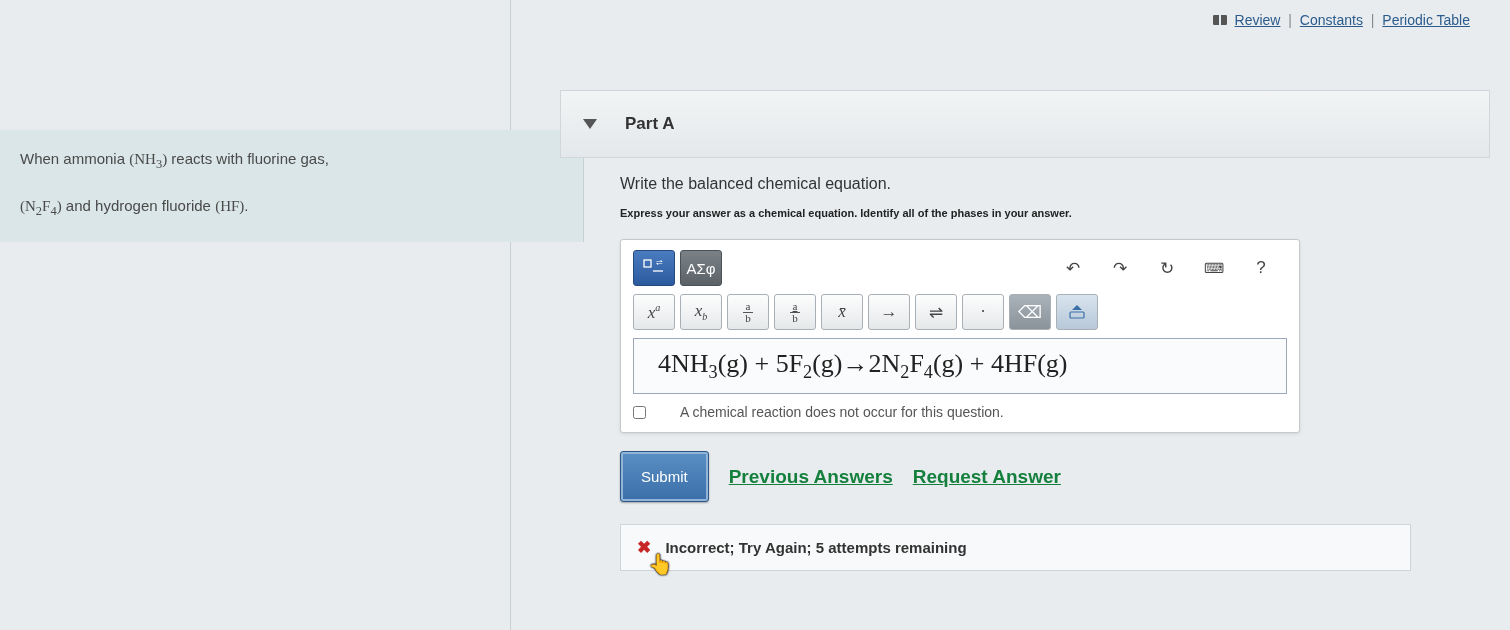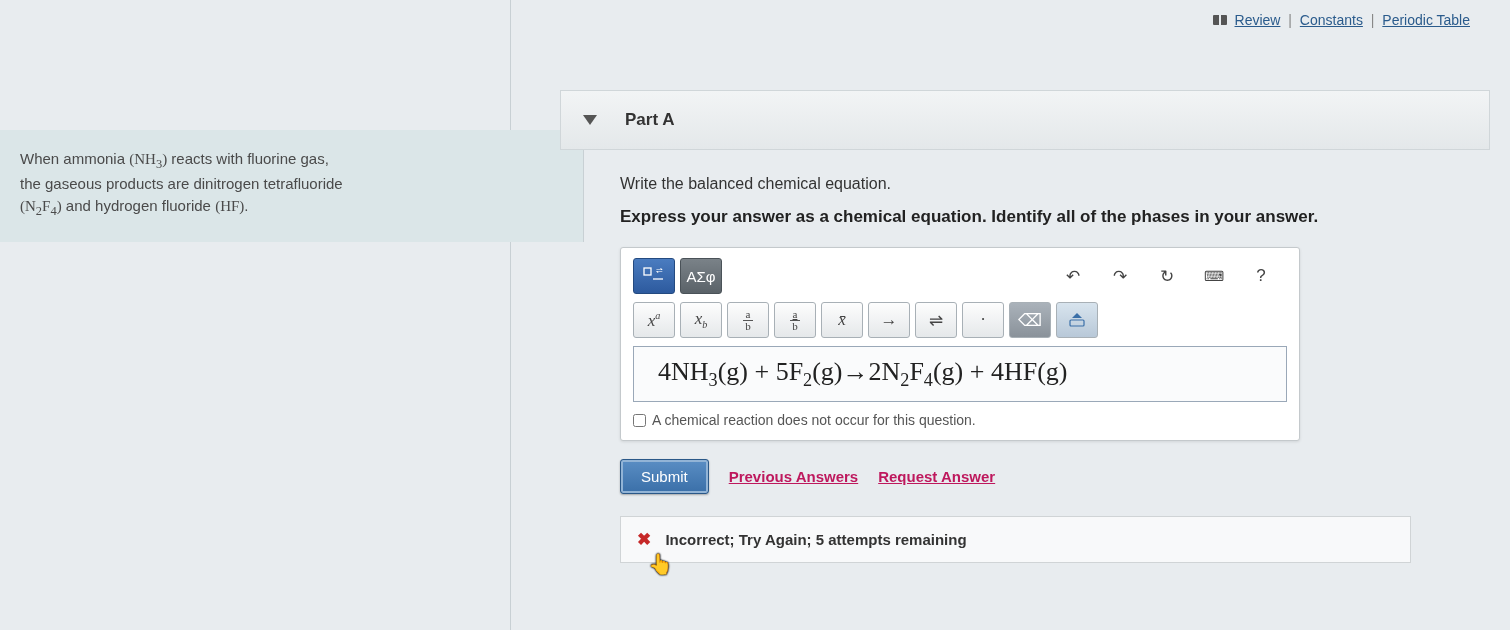--- a/index.html
+++ b/index.html
@@ -66,21 +66,21 @@
     bottom: 0;
     width: 1px;
     background: #c8d0d4;
   }
 
   .part-header {
     position: absolute;
     left: 560px;
     top: 90px;
     right: 20px;
-    height: 60px;
+    height: 68px;
     background: linear-gradient(#f2f4f5, #e4e8ea);
     border: 1px solid #d0d6d9;
     display: flex;
     align-items: center;
     padding-left: 22px;
   }
   .part-header .tri {
     width: 0; height: 0;
     border-left: 7px solid transparent;
     border-right: 7px solid transparent;
@@ -93,21 +93,21 @@
     color: #333;
   }
 
   .content {
     position: absolute;
     left: 620px;
     top: 175px;
     right: 32px;
   }
   .instr1 { font-size: 16px; color: #333; margin-bottom: 14px; }
-  .instr2 { font-size: 17px; font-weight: bold; color: #222; margin-bottom: 20px; }
+  .instr2 { font-size: 11px; font-weight: bold; color: #222; margin-bottom: 20px; }
 
   .editor-box {
     width: 680px;
     background: #fff;
     border: 1px solid #c4c9cc;
     border-radius: 3px;
     box-shadow: 0 1px 3px rgba(0,0,0,0.1);
     padding: 10px 12px 12px 12px;
   }
   .toolbar-row {
@@ -158,44 +158,45 @@
     margin-top: 6px;
   }
   .answer-field sub { font-size: 0.7em; }
 
   .checkbox-row {
     margin-top: 10px;
     font-size: 14px;
     color: #555;
     display: flex;
     align-items: center;
+    gap: 28px;
   }
   .checkbox-row input { margin-right: 6px; }
 
   .action-row {
     margin-top: 18px;
     display: flex;
     align-items: center;
     gap: 20px;
   }
   .submit-btn {
     background: linear-gradient(#5a8ec4, #3a6fa8);
     border: 1px solid #2a5888;
     color: #fff;
     font-size: 15px;
-    padding: 8px 20px;
+    padding: 16px 20px;
     border-radius: 3px;
     cursor: pointer;
     box-shadow: 0 0 0 2px #92b4d6 inset, 0 1px 2px rgba(0,0,0,0.3);
   }
   .link-txt {
-    color: #be185d;
+    color: #15803d;
     text-decoration: underline;
     font-weight: bold;
-    font-size: 15px;
+    font-size: 19px;
     cursor: pointer;
   }
 
   .feedback-box {
     margin-top: 22px;
     width: 791px;
     border: 1px solid #d0d4d6;
     background: #f8f9fa;
     padding: 12px 16px;
     font-size: 15px;
@@ -227,21 +228,21 @@
   <span class="sep">|</span>
   <a>Constants</a>
   <span class="sep">|</span>
   <a>Periodic Table</a>
 </div>
 
 <div class="divider-v"></div>
 
 <div class="question-panel">
   <span>When ammonia </span><span class="f">(<span>NH</span><sub>3</sub>)</span><span> reacts with fluorine gas,</span><br>
-  <span>the gaseous products are dinitrogen tetrafluoride</span><br>
+  <br>
   <span class="f">(<span>N</span><sub>2</sub><span>F</span><sub>4</sub>)</span><span> and hydrogen fluoride </span><span class="f">(<span>HF</span>)</span><span>.</span>
 </div>
 
 <div class="part-header">
   <div class="tri"></div>
   <div class="title">Part A</div>
 </div>
 
 <div class="content">
   <div class="instr1">Write the balanced chemical equation.</div>

